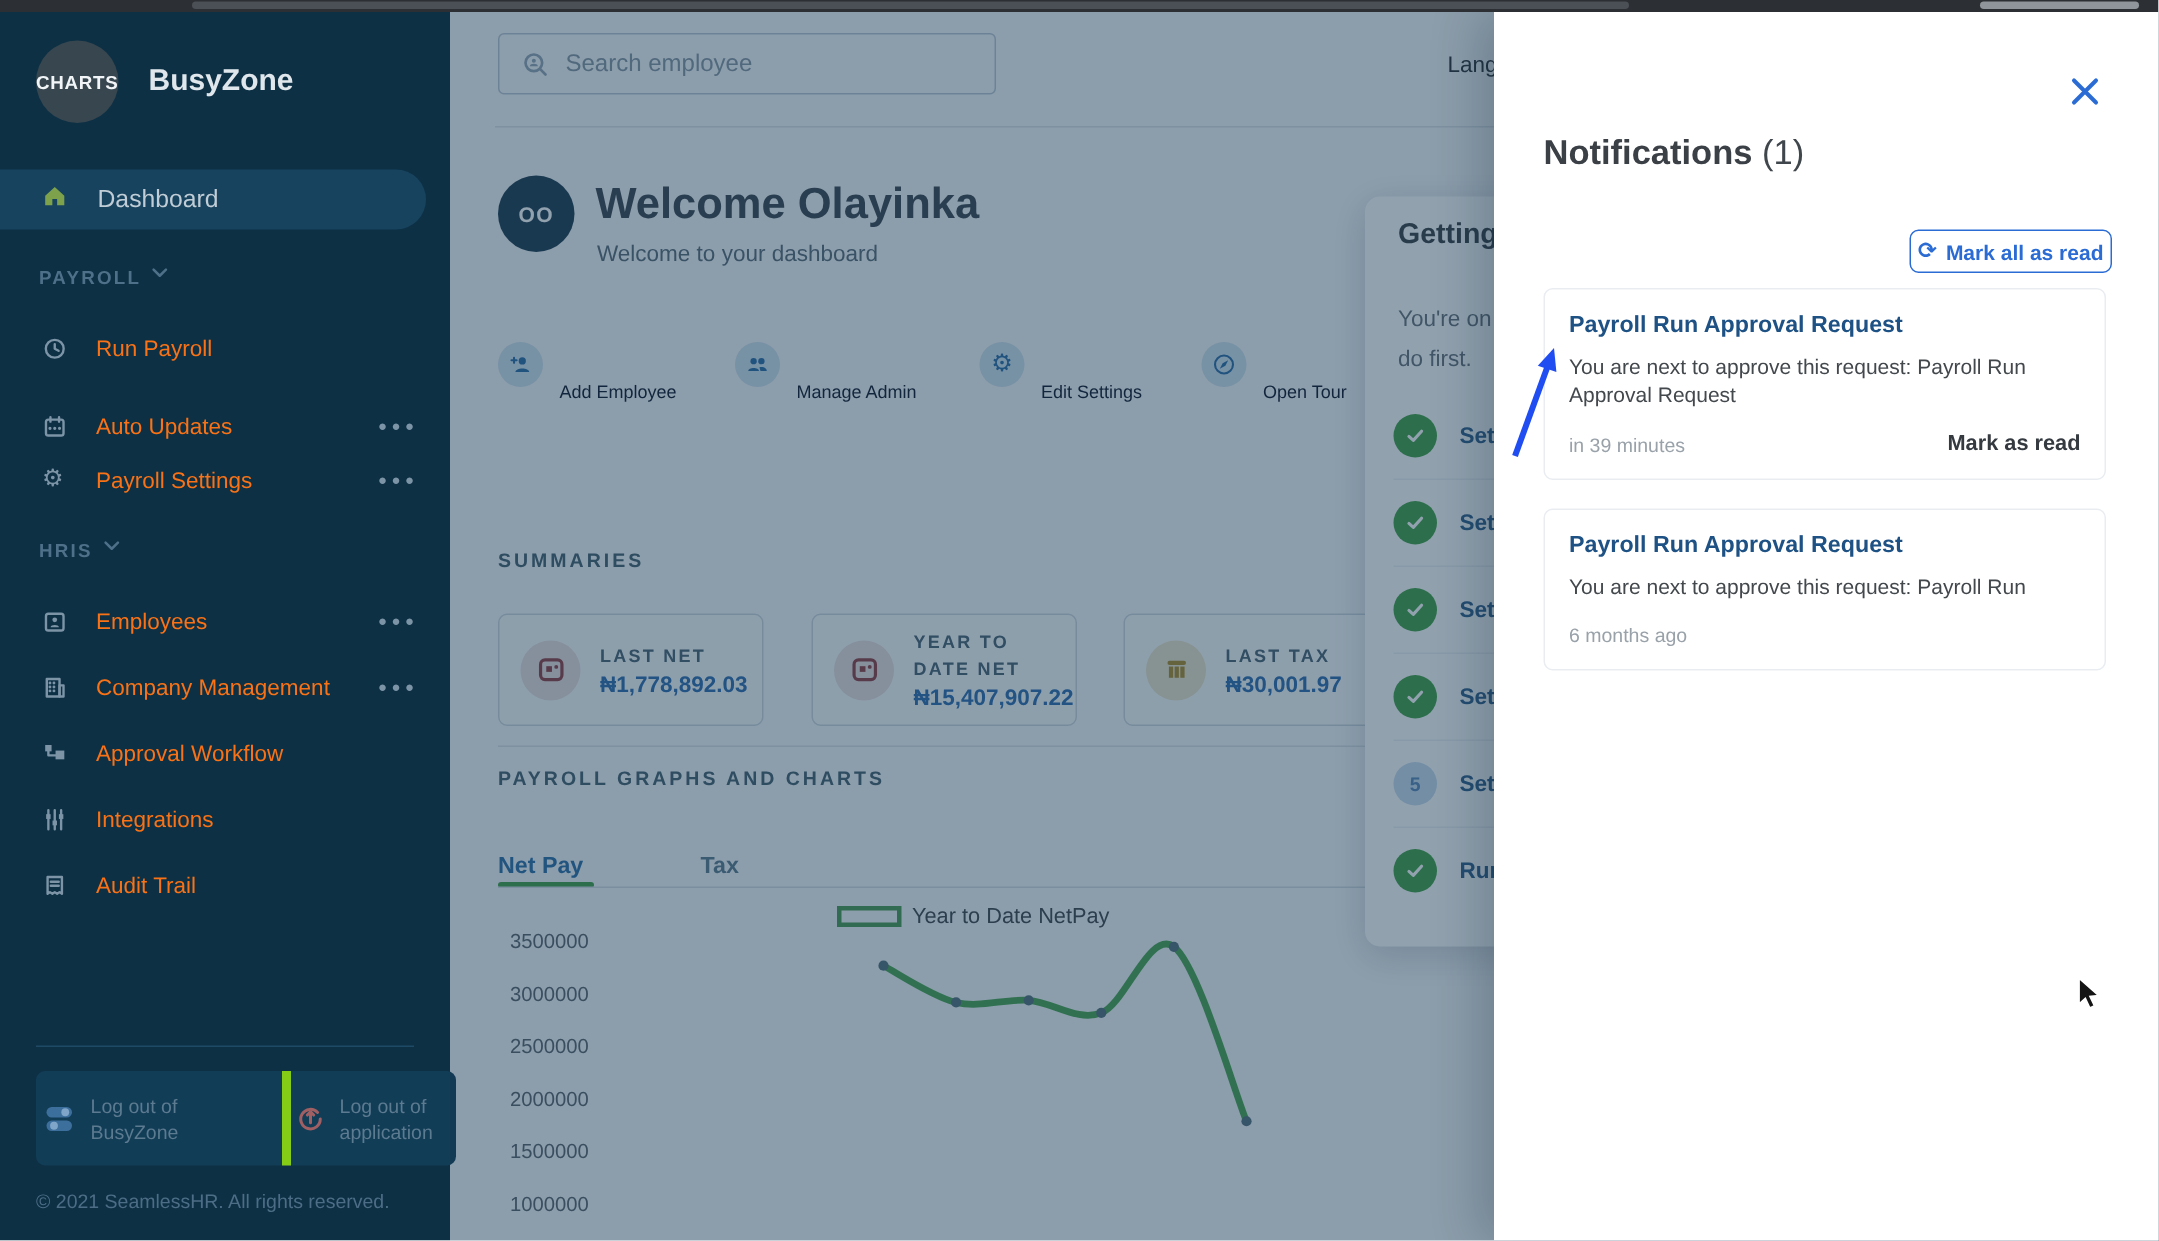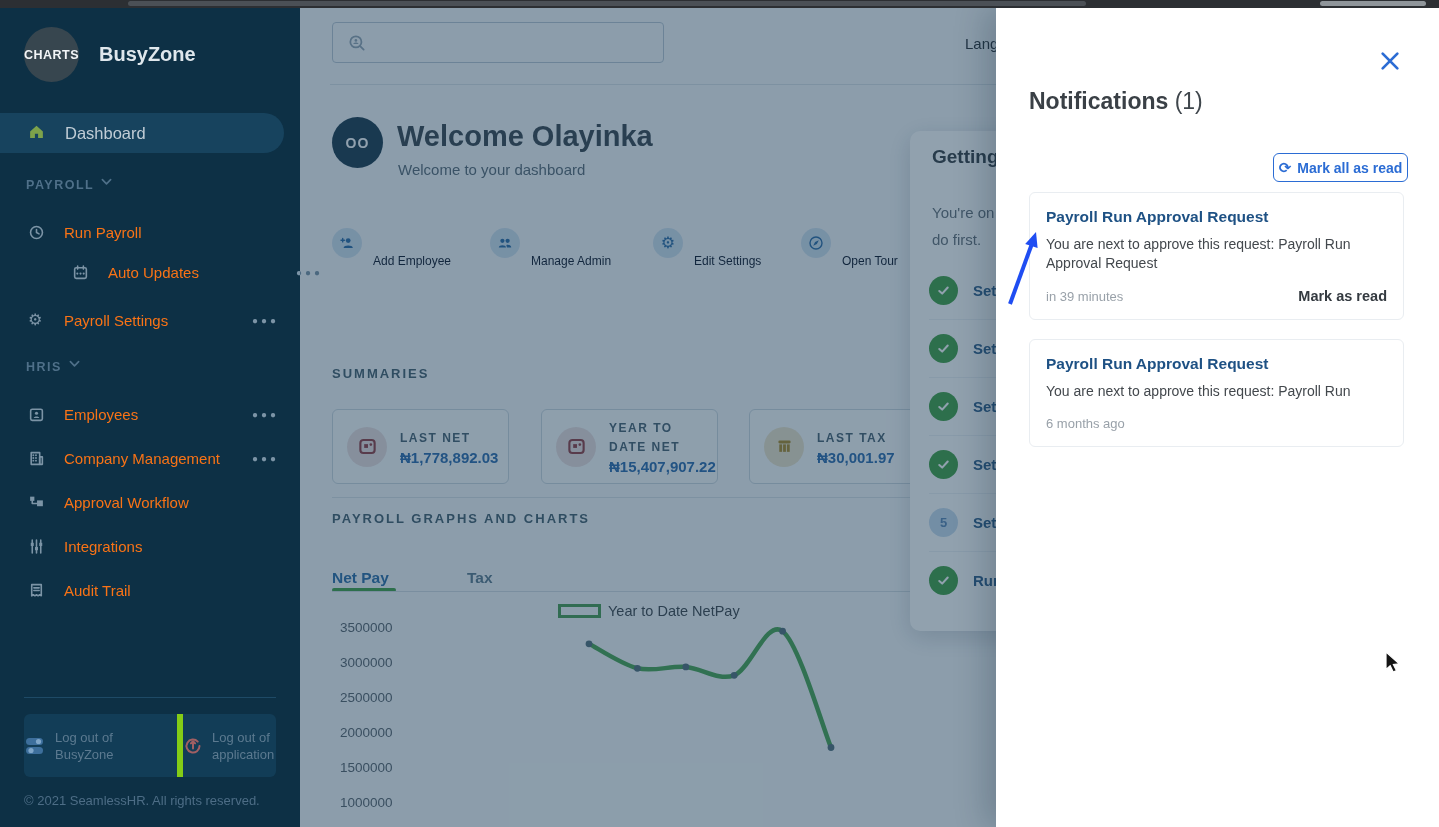--- a/index.html
+++ b/index.html
@@ -21,21 +21,21 @@
               display:flex; align-items:center; }
   .nav-pill .nav-ic { margin-left:28px; color:#7da24b; }
   .nav-pill .nav-lb { margin-left:20px; color:#c0cdd6; font-size:16.5px; }
   .sec-head { position:absolute; left:26px; color:#4f7089; font-size:12.5px; font-weight:bold; letter-spacing:1.5px;
               display:flex; gap:7px; }
   .nav-item { position:absolute; left:0; width:300px; height:36px; display:flex; align-items:center; cursor:pointer; }
   .nav-item .nav-ic { margin-left:28px; width:18px; color:#7c94a6; display:flex; }
   .nav-item .nav-lb { margin-left:18px; color:#f97316; font-size:15px; }
   .nav-item .dots { position:absolute; left:252px; color:#7c94a6; font-size:10px; letter-spacing:3px; }
   .side-div { position:absolute; left:24px; top:689px; width:252px; height:1px; background:#1e4a66; }
-  .logout-box { position:absolute; left:24px; top:706px; width:252px; height:63px; background:#123d57; border-radius:6px; display:flex;gap:48px; }
+  .logout-box { position:absolute; left:24px; top:706px; width:280px; height:63px; background:#123d57; border-radius:6px; display:flex;gap:48px; }
   .logout-cell { width:126px; display:flex; align-items:center; justify-content:center; gap:9px; cursor:pointer; }
   .logout-cell + .logout-cell { border-left:6px solid #84cc16; }
   .logout-lb { color:#5c7a90; font-size:13px; line-height:17px; }
   .copyright { position:absolute; left:24px; top:785px; color:#4d6d86; font-size:13px; }
 
   
   .main { position:absolute; left:300px; top:8px; width:1139px; height:819px; background:#f6f8fa; z-index:1; }
   .search-box { position:absolute; left:32px; top:14px; width:332px; height:41px; border:1.5px solid #b9c7d3; border-radius:4px;
                 display:flex; align-items:center; background:transparent; }
   .search-box .s-ic { margin-left:14px; color:#93a5b3; display:flex; }
@@ -134,21 +134,21 @@
         </div>
         <div class="nav-item" style="top: 206px;">
           <span class="nav-ic">
             <svg width="17" height="17" viewBox="0 0 16 16" fill="none" stroke="currentColor" stroke-width="1.5" stroke-linecap="round" stroke-linejoin="round">
               <circle cx="8" cy="8" r="5.6"></circle>
               <path d="M8 5.2 V8 L10.4 9.3"></path>
             </svg>
           </span>
           <span class="nav-lb">Run Payroll</span>
         </div>
-        <div class="nav-item" style="top: 246px; margin-left: 44px;">
+        <div class="nav-item" style="top: 258px;">
           <span class="nav-ic">
             <svg width="17" height="17" viewBox="0 0 16 16" fill="none" stroke="currentColor" stroke-width="1.5" stroke-linecap="round" stroke-linejoin="round">
               <rect x="2.5" y="3.5" width="11" height="10" rx="1.5"></rect>
               <path d="M5.3 2 V4.8 M10.7 2 V4.8"></path>
               <path d="M5 9 h.01 M8 9 h.01 M11 9 h.01" stroke-width="2"></path>
             </svg>
           </span>
           <span class="nav-lb">Auto Updates</span>
           <span class="dots">●●●</span>
         </div>
@@ -249,20 +249,21 @@
   <div class="main">
     <div class="search-box">
       <span class="s-ic" id="ic-search">
           <svg width="20" height="20" viewBox="0 0 18 18" fill="none" stroke="currentColor" stroke-width="1.6" stroke-linecap="round">
             <circle cx="8" cy="8" r="5"></circle>
             <path d="M11.8 11.8 L15 15"></path>
             <circle cx="8" cy="6.7" r="1.2" fill="currentColor" stroke="none"></circle>
             <path d="M5.6 10 c0-1.9 4.8-1.9 4.8 0" fill="currentColor" stroke="none"></path>
           </svg>
         </span>
+      <input type="text" placeholder="Search employee" style="">
     </div>
     <div class="lang">Language</div>
     <div class="hdr-div"></div>
 
     <div class="avatar">OO</div>
     <div class="welcome-title">Welcome Olayinka</div>
     <div class="welcome-sub">Welcome to your dashboard</div>
     <div id="actions-row">
         <div class="action" style="left: 32px; top: 210px;">
           <span class="a-circ">

